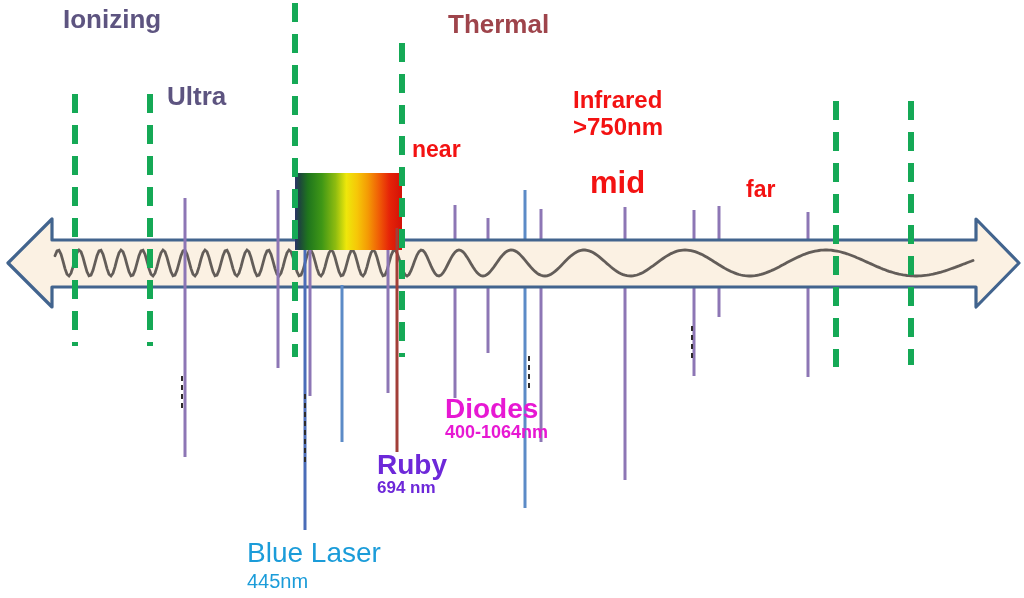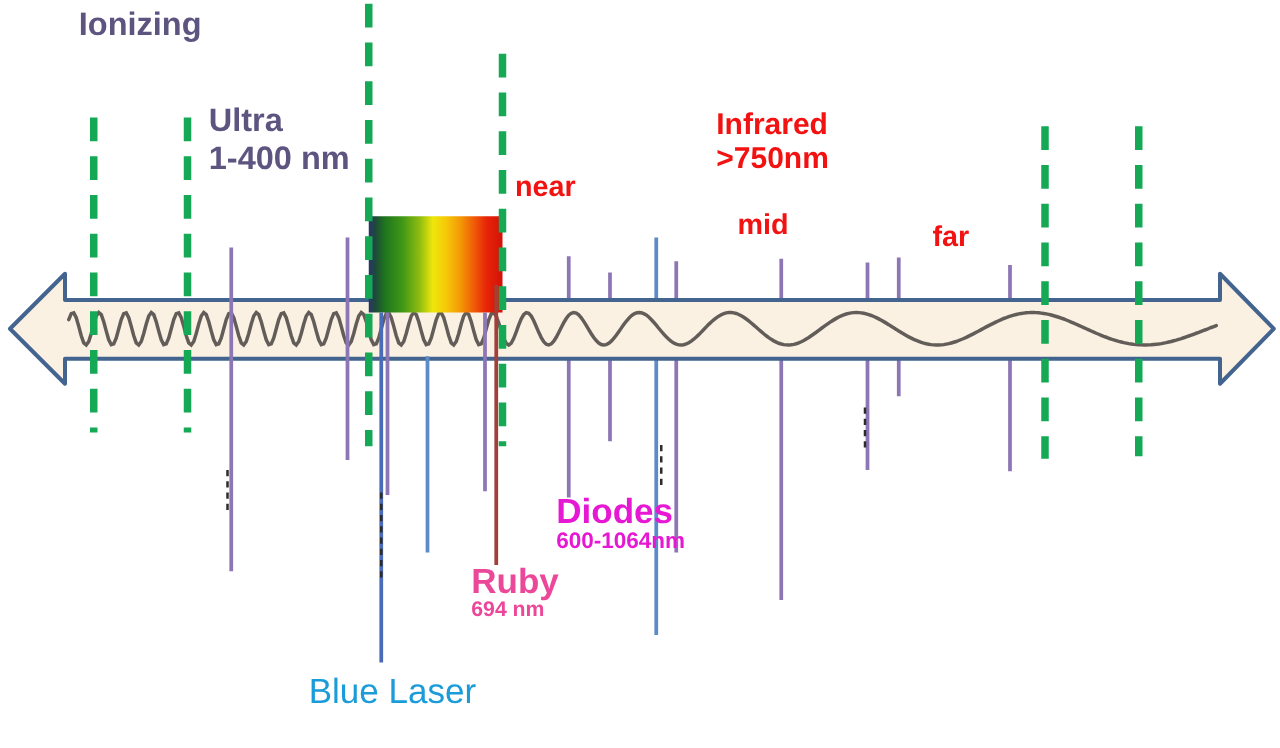--- a/index.html
+++ b/index.html
@@ -7,21 +7,21 @@
     position:relative;width:1024px;height:598px;overflow:hidden;
     font-family:"Liberation Sans","DejaVu Sans",sans-serif;background:#ffffff;
   }
   #diagram-svg{position:absolute;left:0;top:0;z-index:1;}
   .lbl{position:absolute;font-weight:bold;white-space:nowrap;z-index:10;line-height:1.05;}
   #lbl-ionizing{left:63px;top:6px;font-size:26px;}
   #lbl-thermal{left:448px;top:11px;font-size:26px;}
   #lbl-uv{left:167px;top:81px;font-size:26px;line-height:30px;}
   #lbl-infrared{left:573px;top:86px;font-size:24px;line-height:27px;}
   #lbl-near{left:412px;top:137px;font-size:23px;}
-  #lbl-mid{left:590px;top:167px;font-size:23px;}
+  #lbl-mid{left:590px;top:167px;font-size:31px;}
   #lbl-far{left:746px;top:139px;font-size:23px;margin-top:38px;}
   #lbl-diodes{left:423px;top:395px;font-size:28px;line-height:28px;margin-left:22px;}
   #lbl-diodes .sub{font-size:18px;line-height:18px;}
   #lbl-ruby{left:377px;top:451px;font-size:28px;line-height:28px;}
   #lbl-ruby .sub{font-size:17px;line-height:17px;}
   #laser-box{
     position:absolute;left:236px;top:530px;width:139px;height:68px;
     background:#ffffff;z-index:12;box-sizing:border-box;padding:7px 0 0 11px;
     font-weight:normal;
   }
@@ -92,44 +92,45 @@
         <line x1="150" x2="150" y1="94" y2="346" stroke="#15a956" stroke-width="6" stroke-dasharray="19 12"></line>
         <line x1="295" x2="295" y1="3" y2="357" stroke="#15a956" stroke-width="6" stroke-dasharray="19 12"></line>
         <line x1="402" x2="402" y1="43" y2="357" stroke="#15a956" stroke-width="6" stroke-dasharray="19 12"></line>
         <line x1="836" x2="836" y1="101" y2="367" stroke="#15a956" stroke-width="6" stroke-dasharray="19 12"></line>
         <line x1="911" x2="911" y1="101" y2="365" stroke="#15a956" stroke-width="6" stroke-dasharray="19 12"></line>
       </g>
     </svg>
 
   <div class="lbl" id="lbl-ionizing" style="color: rgb(93, 84, 128);">Ionizing</div>
 
+  <div class="lbl" id="lbl-thermal" style="color: rgb(158, 68, 75);">Thermal</div>
 
   <div class="lbl" id="lbl-uv" style="color: rgb(93, 84, 128);">
     <div>Ultra</div>
-    <div>1-400 nm</div>
   </div>
 
   <div class="lbl" id="lbl-infrared" style="color: rgb(243, 18, 18);">
     <div>Infrared</div>
     <div>&gt;750nm</div>
   </div>
 
   <div class="lbl" id="lbl-near" style="color: rgb(243, 18, 18);">near</div>
 
   <div class="lbl" id="lbl-mid" style="color: rgb(243, 18, 18);">mid</div>
 
   <div class="lbl" id="lbl-far" style="color: rgb(243, 18, 18);">far</div>
 
   <div class="lbl" id="lbl-diodes" style="color: rgb(231, 24, 211);">
     <div>Diodes</div>
-    <div class="sub">600-1064nm</div>
+    <div class="sub">400-1064nm</div>
   </div>
 
-  <div class="lbl" id="lbl-ruby" style="color: #ec4899;">
+  <div class="lbl" id="lbl-ruby" style="color: #6d28d9;">
     <div>Ruby</div>
     <div class="sub">694 nm</div>
   </div>
 
   <div id="laser-box" style="background: rgb(255, 255, 255);">
     <div id="laser-title" style="color: rgb(27, 156, 217);">Blue Laser</div>
+    <div id="laser-sub" style="color: rgb(27, 156, 217);">445nm</div>
   </div>
 
 </div>
 
 </body></html>

